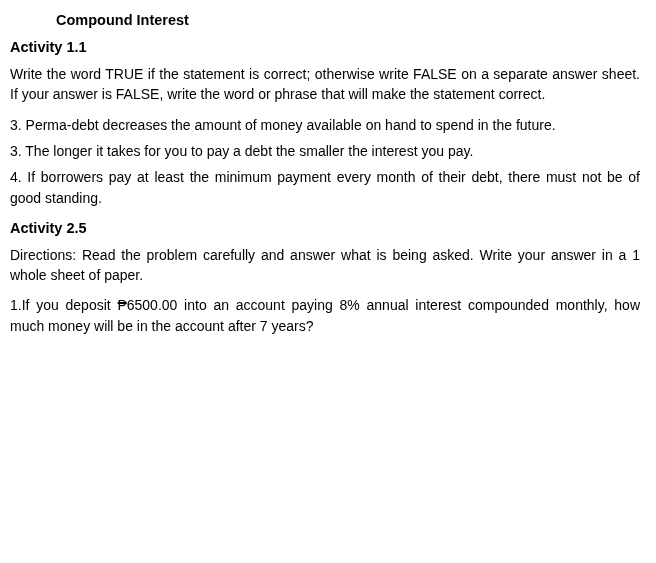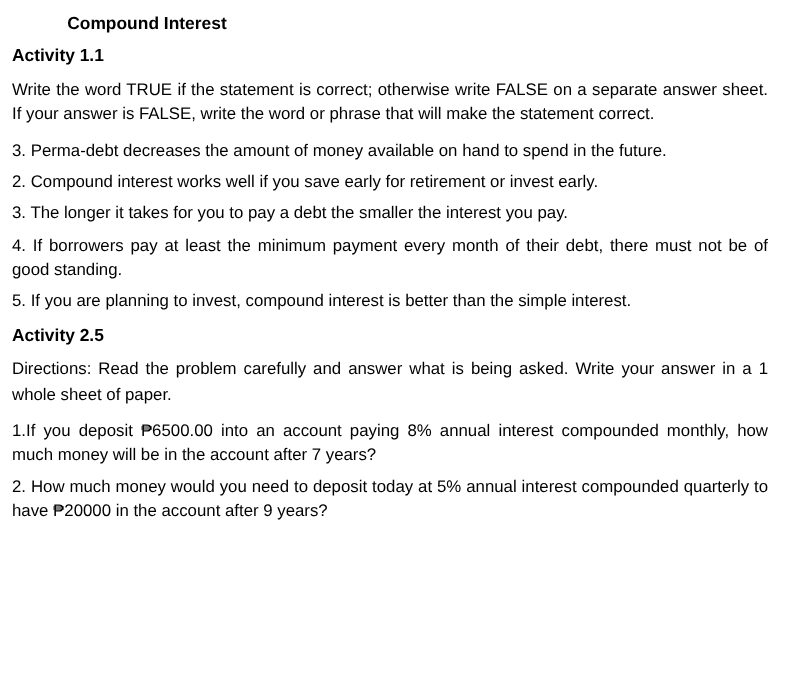--- a/index.html
+++ b/index.html
@@ -50,26 +50,23 @@
 <body>
 
 <div class="page-title">Compound Interest</div>
 
 <div class="activity-heading">Activity 1.1</div>
 
 <p class="instructions">Write the word TRUE if the statement is correct; otherwise write FALSE on a separate answer sheet. If your answer is FALSE, write the word or phrase that will make the statement correct.</p>
 
 <div>
   <p class="numbered-item">3. Perma-debt decreases the amount of money available on hand to spend in the future.</p>
-  <p class="numbered-item">2. Compound interest works well if you save early for retirement or invest early.</p>
   <p class="numbered-item">3. The longer it takes for you to pay a debt the smaller the interest you pay.</p>
   <p class="numbered-item">4. If borrowers pay at least the minimum payment every month of their debt, there must not be of good standing.</p>
-  <p class="numbered-item">5. If you are planning to invest, compound interest is better than the simple interest.</p>
 </div>
 
 <div class="activity-heading section-gap">Activity 2.5</div>
 
 <p class="instructions">Directions: Read the problem carefully and answer what is being asked. Write your answer in a 1 whole sheet of paper.</p>
 
 <div>
   <p class="numbered-item">1.If you deposit ₱6500.00 into an account paying 8% annual interest compounded monthly, how much money will be in the account after 7 years?</p>
-  <p class="numbered-item">2. How much money would you need to deposit today at 5% annual interest compounded quarterly to have ₱20000 in the account after 9 years?</p>
 </div>
 
 </body></html>

